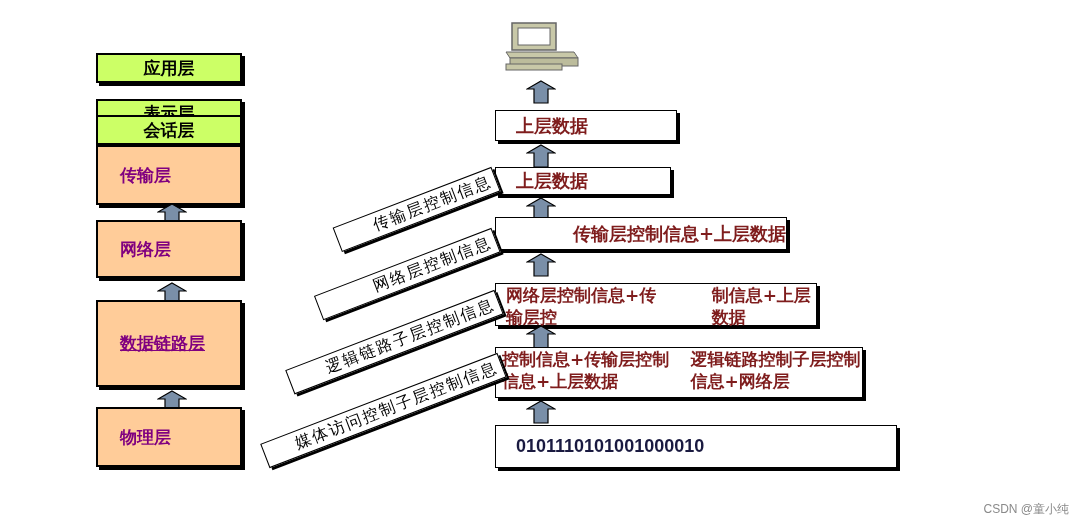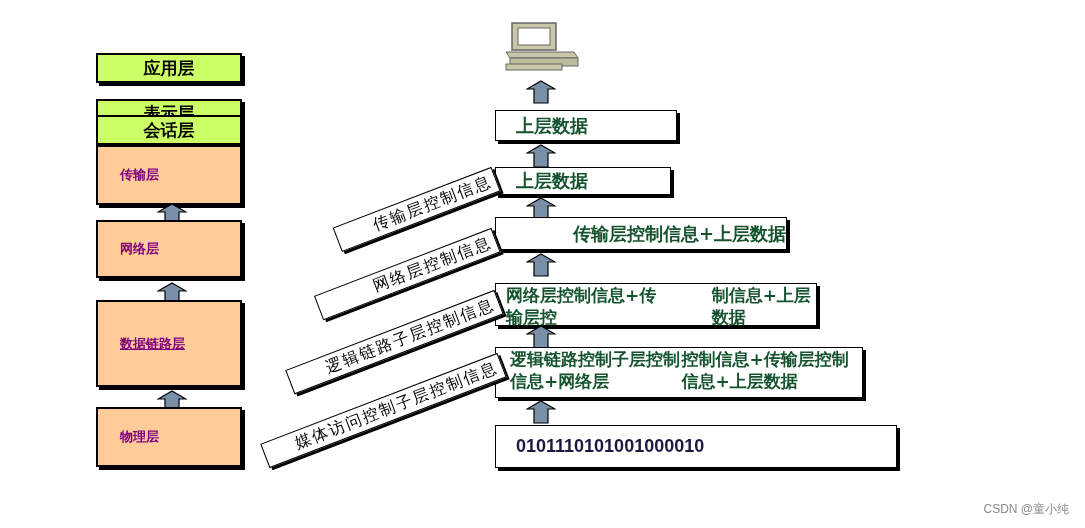--- a/index.html
+++ b/index.html
@@ -7,32 +7,32 @@
   body { position: relative; font-family: "DejaVu Serif", serif; }
 
   .layer-box {
     position: absolute;
     border: 2px solid #000;
     box-shadow: 3px 3px 0 #000;
     display: flex; align-items: center;
     font-weight: bold;
   }
   .layer-box.green { background: #ccff66; color: #000; justify-content: center; font-size: 17px; }
-  .layer-box.orange { background: #ffcc99; color: #800080; padding-left: 22px; font-size: 13px; }
+  .layer-box.orange { background: #ffcc99; color: #800080; padding-left: 22px; font-size: 17px; }
 
   .arrow { position: absolute; width: 30px; height: 24px; }
 
   .data-box {
     position: absolute;
     background: #fff;
     border: 1.5px solid #000;
     box-shadow: 3px 3px 0 #000;
     font-weight: bold;
     font-size: 18px;
-    color: #14532d;
+    color: #7f1d1d;
     padding-left: 20px;
     display: flex; align-items: center;
   }
   .data-box.twoline { align-items: flex-start; justify-content: center; line-height: 22px; padding-left: 10px; font-size: 17px; }
   .data-box.bits { font-family: "Liberation Sans", sans-serif; color: #1a1a40; font-size: 18px; }
 
   .tag {
     position: absolute;
     background: #fff;
     border: 1.5px solid #000;
@@ -131,22 +131,22 @@
   </svg>
 <div class="data-box twoline" style="left:495px;top:283px;width:322px;height:43px;">
   <span>网络层控制信息+传输层控</span>
   <span style="padding-left:48px">制信息+上层数据</span>
 </div>
 
 <svg class="arrow" style="left:526px;top:325px;">
     <use href="#up-arrow"></use>
   </svg>
 <div class="data-box twoline" style="left:495px;top:347px;width:368px;height:51px;padding-left:6px;">
+  <span>控制信息+传输层控制信息+上层数据</span>
   <span style="padding-left:8px">逻辑链路控制子层控制信息+网络层</span>
-  <span>控制信息+传输层控制信息+上层数据</span>
 </div>
 
 <svg class="arrow" style="left:526px;top:400px;">
     <use href="#up-arrow"></use>
   </svg>
 <div class="data-box bits" style="left:495px;top:425px;width:402px;height:43px;">
     <span>0101110101001000010</span>
   </div>
 
 <div class="tag" style="left:326px;top:166px;width:170px;">

